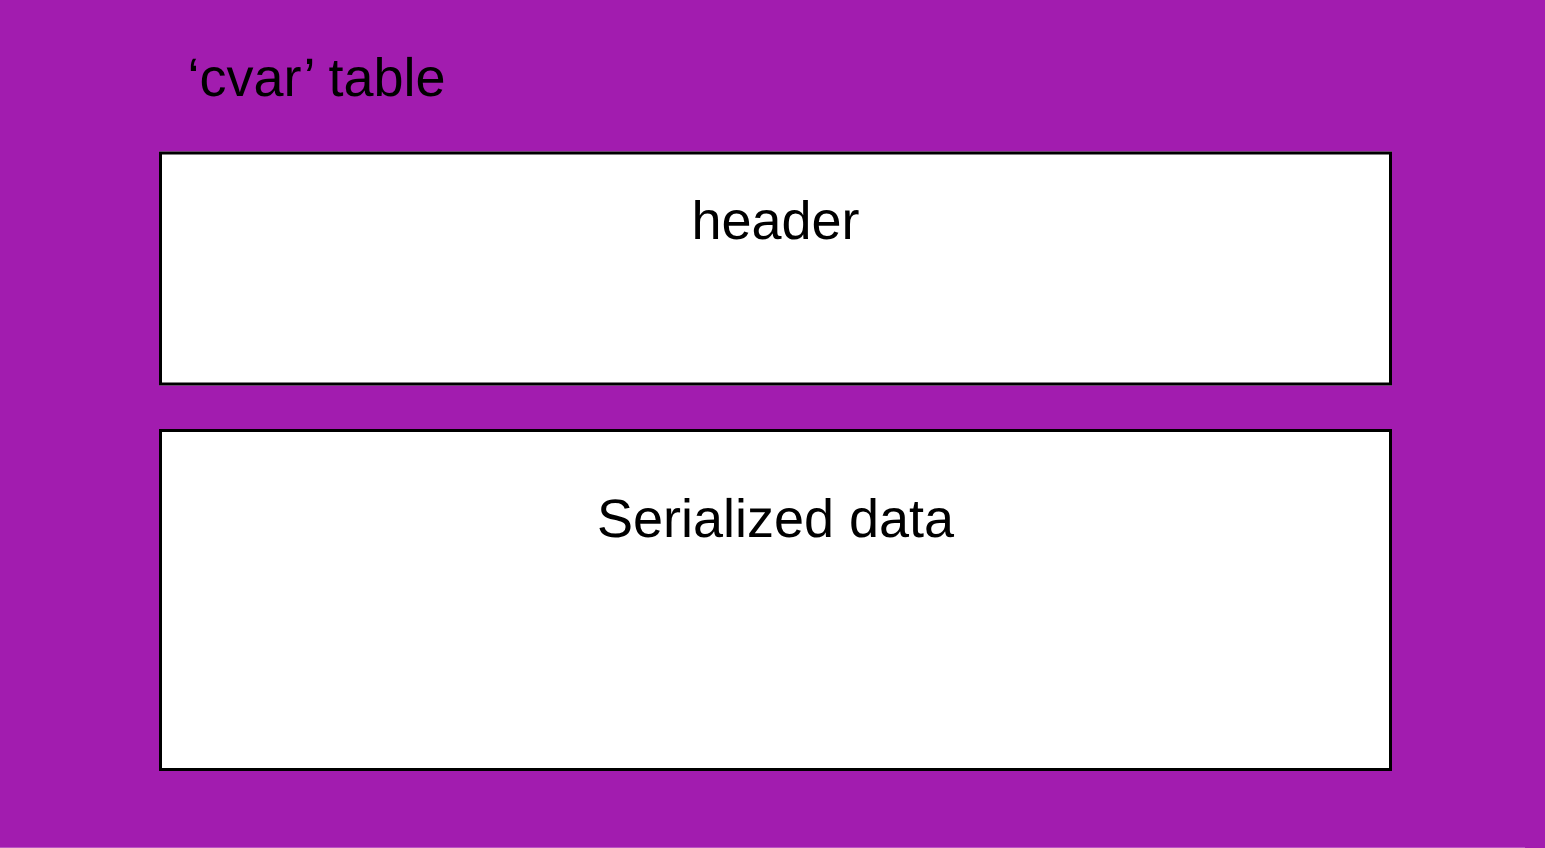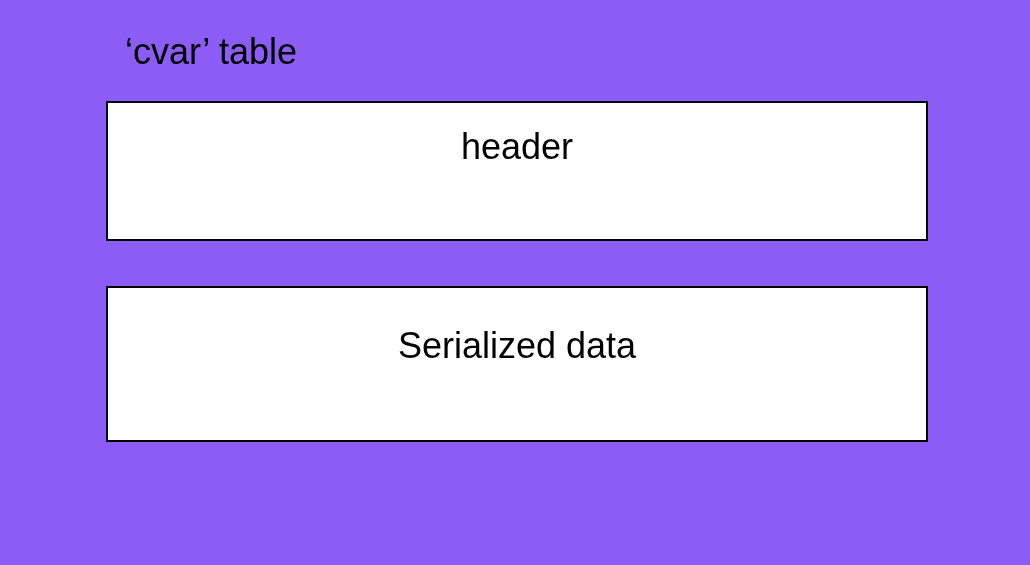--- a/index.html
+++ b/index.html
@@ -3,21 +3,21 @@
 <meta charset="utf-8">
 <style>
   html, body {
     margin: 0;
     padding: 0;
   }
   .canvas {
     position: relative;
     width: 1030px;
     height: 565px;
-    background: #8b5cf6;
+    background: #a21caf;
     font-family: "Liberation Sans", sans-serif;
     color: #000000;
     overflow: hidden;
   }
   .diagram-title {
     position: absolute;
     left: 125px;
     top: 31px;
     font-size: 36px;
     line-height: 42px;
@@ -29,26 +29,26 @@
     width: 822px;
     box-sizing: border-box;
     background: #ffffff;
     border: 2px solid #000000;
     text-align: center;
     font-size: 36px;
     line-height: 58px;
   }
   .box-header {
     top: 101px;
-    height: 140px;
+    height: 156px;
     padding-top: 15px;
   }
   .box-serialized {
     top: 286px;
-    height: 156px;
+    height: 228px;
     padding-top: 29px;
   }
   .box-line {
     width: 100%;
   }
 </style>
 </head>
 <body>
 
 <div class="canvas">

